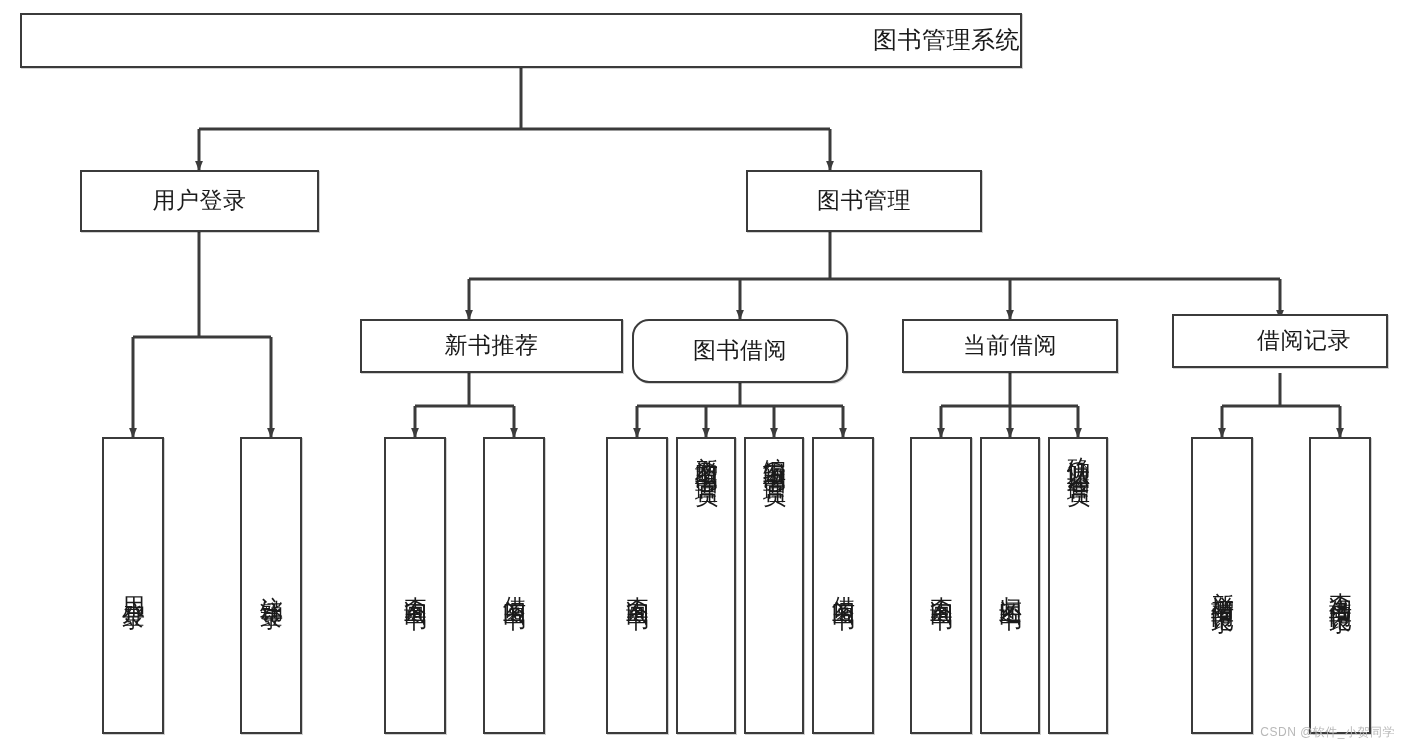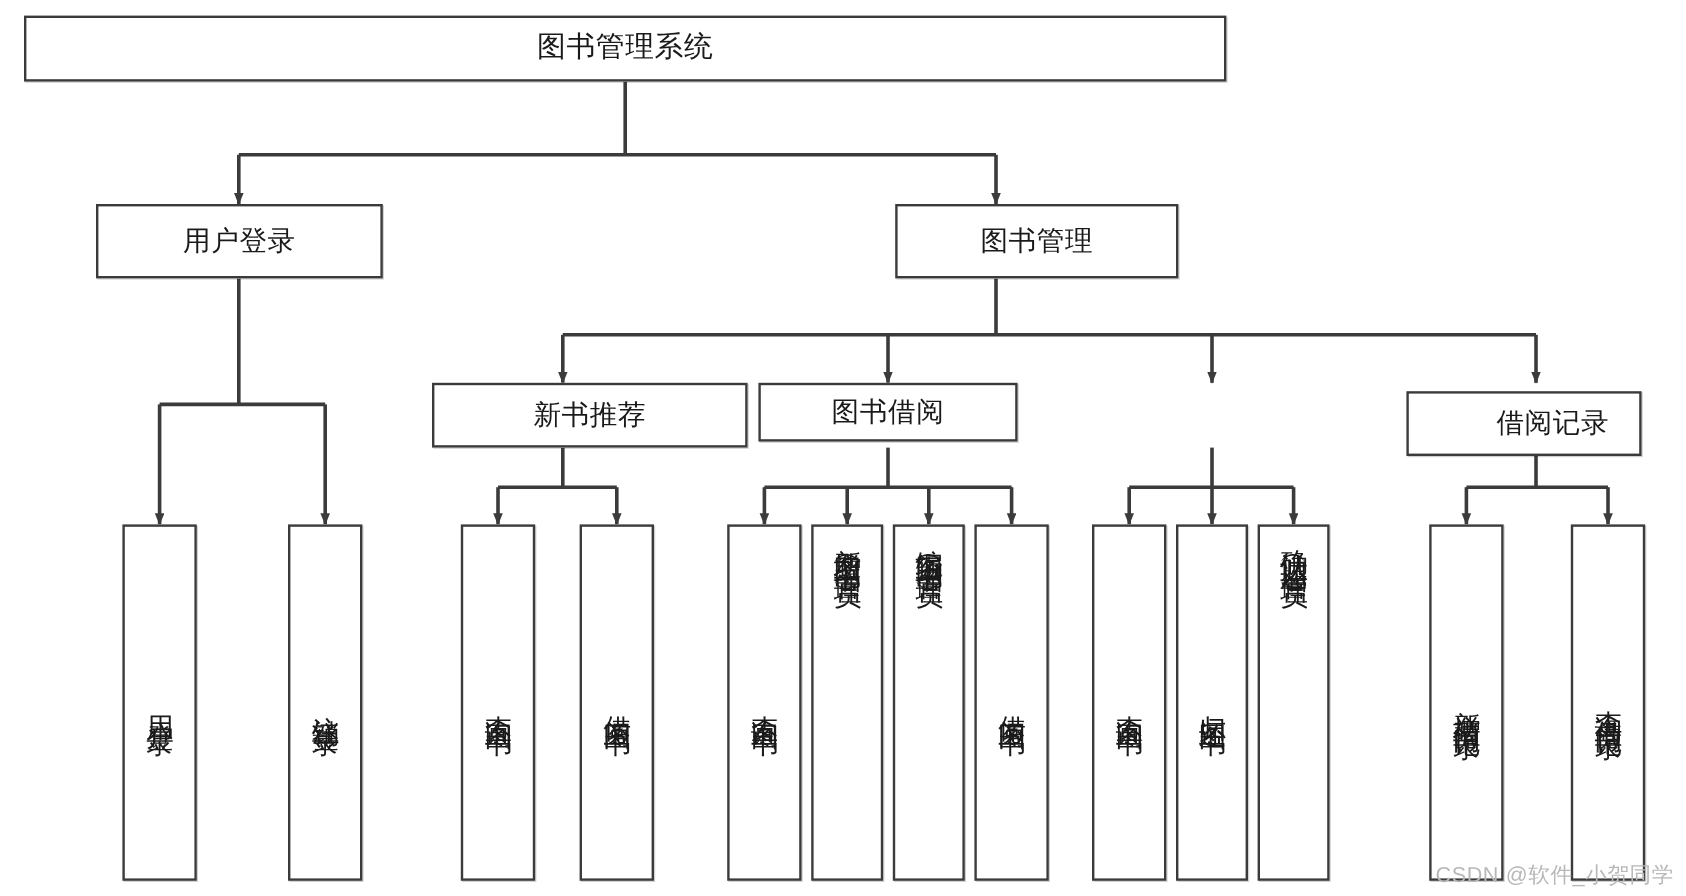--- a/index.html
+++ b/index.html
@@ -63,21 +63,21 @@
     left: 0;
     top: 0;
     width: 1405px;
     height: 747px;
     pointer-events: none;
   }
   .watermark {
     position: absolute;
     right: 10px;
     bottom: 6px;
-    font-size: 18px;
+    font-size: 12px;
     color: #b8b8b8;
     letter-spacing: 0.5px;
     white-space: nowrap;
     user-select: none;
   }
 </style>
 </head>
 <body>
 
 <div id="canvas">
@@ -125,42 +125,45 @@
       <path d="M1010,406 L1010,437" marker-end="url(#arrow)"></path>
       <path d="M1078,406 L1078,437" marker-end="url(#arrow)"></path>
 
       <path d="M1280,373 L1280,406"></path>
       <path d="M1222,406 L1340,406"></path>
       <path d="M1222,406 L1222,437" marker-end="url(#arrow)"></path>
       <path d="M1340,406 L1340,437" marker-end="url(#arrow)"></path>
     </g>
   </svg>
 
-  <div class="node horiz root" style="left:20px; top:13px; width:1002px; height:55px;">
+  <div class="node horiz root" style="left:20px; top:13px; width:1002px; height:55px;justify-content:flex-end;">
     <span class="lbl">图书管理系统</span>
   </div>
 
   <div class="node horiz" style="left:80px; top:170px; width:239px; height:62px;">
     <span class="lbl">用户登录</span>
   </div>
 
   <div class="node horiz" style="left:712px; top:170px; width:236px; height:62px;margin-left:34px;">
     <span class="lbl">图书管理</span>
   </div>
 
   <div class="node horiz" style="left:360px; top:319px; width:263px; height:54px;">
     <span class="lbl">新书推荐</span>
   </div>
 
-  <div class="node horiz" style="left:632px; top:319px; width:216px; height:49px;">
+  <div class="node horiz" style="left:632px; top:319px; width:216px; height:64px;border-radius:17px;">
     <span class="lbl">图书借阅</span>
   </div>
 
-
-  <div class="node horiz" style="left:1172px; top:326px; width:196px; height:54px;padding-left:48px;">
+  <div class="node horiz" style="left:902px; top:319px; width:216px; height:54px;">
+    <span class="lbl">当前借阅</span>
+  </div>
+
+  <div class="node horiz" style="left:1172px; top:314px; width:216px; height:54px;padding-left:48px;">
     <span class="lbl">借阅记录</span>
   </div>
 
   <div class="node vert" style="left:102px; top:437px; width:62px; height:297px;">
     <span class="lbl">用户登录</span>
   </div>
 
   <div class="node vert" style="left:240px; top:437px; width:62px; height:297px;">
     <span class="lbl">注销登录</span>
   </div>

